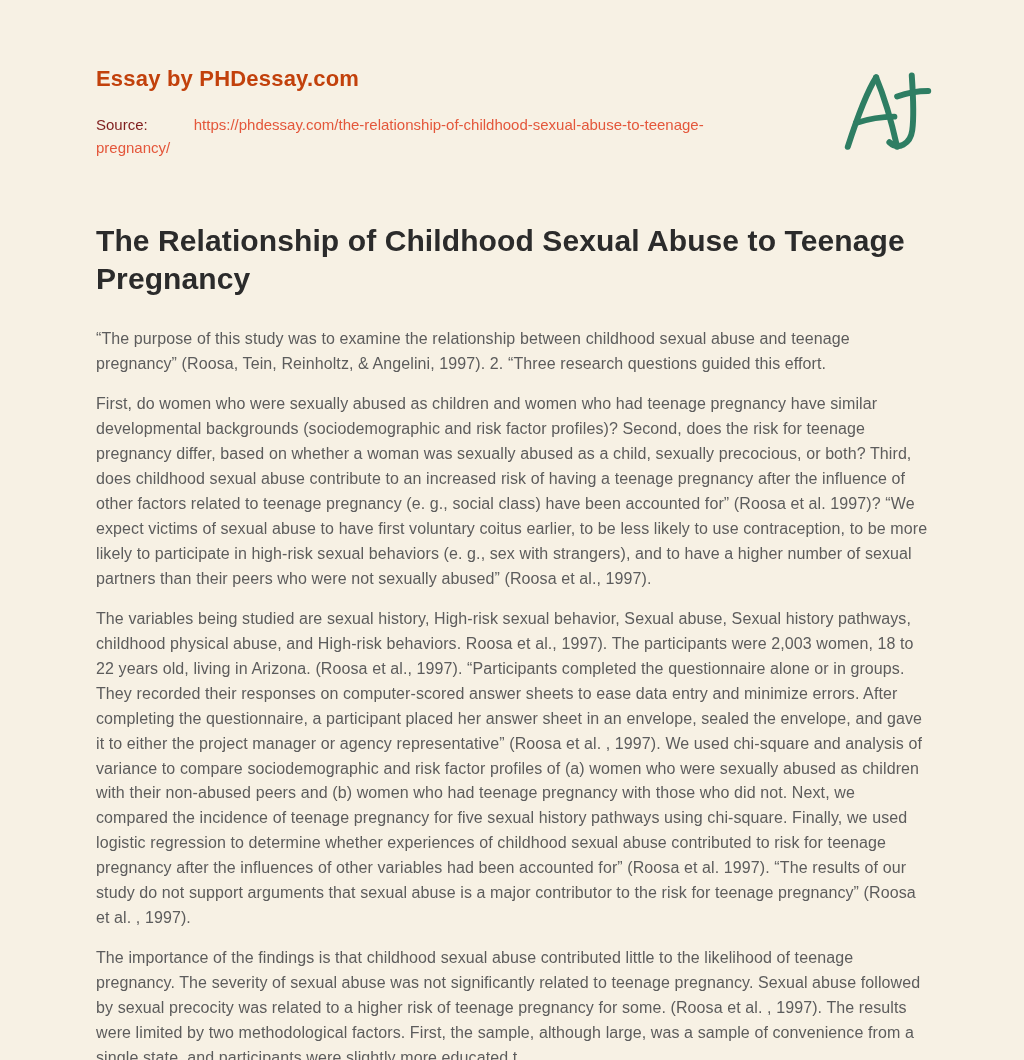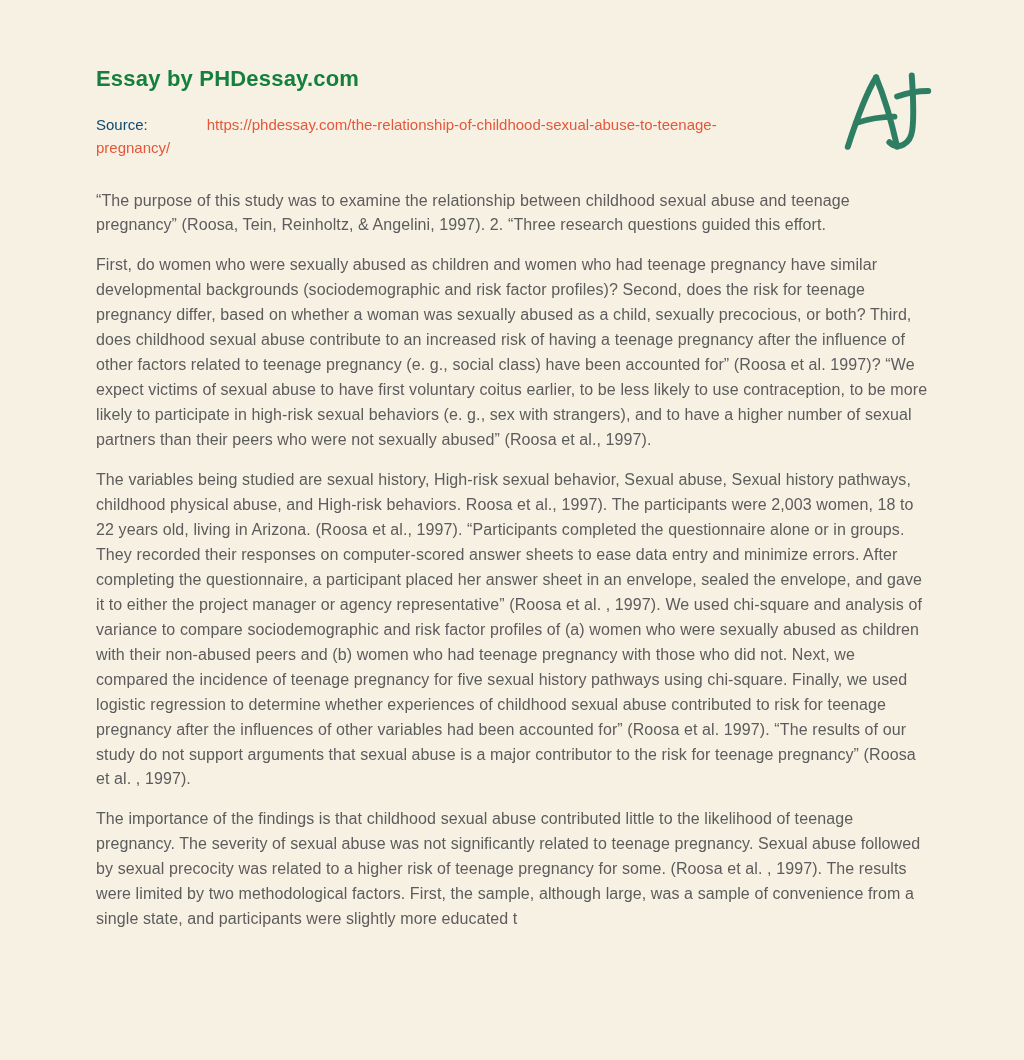--- a/index.html
+++ b/index.html
@@ -15,34 +15,34 @@
   }
   .page {
     position: relative;
     width: 1024px;
     height: 1060px;
     padding: 66px 96px 0 96px;
   }
   .brand-header {
     font-size: 22px;
     font-weight: 700;
-    color: #15803d;
+    color: #c2410c;
     letter-spacing: 0.2px;
   }
   .source-line {
     margin-top: 21px;
     font-size: 15px;
     line-height: 1.55;
     max-width: 665px;
     overflow-wrap: break-word;
     word-break: break-word;
   }
   .source-label {
-    color: #0c4a6e;
-    margin-right: 19px;
+    color: #7f1d1d;
+    margin-right: 6px;
   }
   .source-url {
     color: #e4573b;
     text-decoration: none;
     cursor: pointer;
     padding-left: 40px;
   }
   .logo {
     position: absolute;
     top: 70px;
@@ -85,20 +85,21 @@
   <div class="logo">
     <svg viewBox="0 0 100 105" width="92" height="96" fill="none" stroke="#2e7e63" stroke-width="6.5" stroke-linecap="round" stroke-linejoin="round">
       <path d="M6 84 C 17 50, 28 22, 37 8"></path>
       <path d="M37 8 C 45 27, 54 57, 60 84"></path>
       <path d="M15 58 C 30 53, 44 51, 57 51"></path>
       <path d="M76 6 C 77.5 28, 78.5 52, 76.5 66 C 74.5 81, 61 88, 51.5 79"></path>
       <path d="M60 29 C 71 25, 84 23, 94 23"></path>
     </svg>
   </div>
 
+  <h1 class="essay-title">The Relationship of Childhood Sexual Abuse to Teenage Pregnancy</h1>
 
   <div class="essay-body">
     <p>“The purpose of this study was to examine the relationship between childhood sexual abuse and teenage pregnancy” (Roosa, Tein, Reinholtz, &amp; Angelini, 1997). 2. “Three research questions guided this effort.</p>
     <p>First, do women who were sexually abused as children and women who had teenage pregnancy have similar developmental backgrounds (sociodemographic and risk factor profiles)? Second, does the risk for teenage pregnancy differ, based on whether a woman was sexually abused as a child, sexually precocious, or both? Third, does childhood sexual abuse contribute to an increased risk of having a teenage pregnancy after the influence of other factors related to teenage pregnancy (e. g., social class) have been accounted for” (Roosa et al. 1997)? “We expect victims of sexual abuse to have first voluntary coitus earlier, to be less likely to use contraception, to be more likely to participate in high-risk sexual behaviors (e. g., sex with strangers), and to have a higher number of sexual partners than their peers who were not sexually abused” (Roosa et al., 1997).</p>
     <p>The variables being studied are sexual history, High-risk sexual behavior, Sexual abuse, Sexual history pathways, childhood physical abuse, and High-risk behaviors. Roosa et al., 1997). The participants were 2,003 women, 18 to 22 years old, living in Arizona. (Roosa et al., 1997). “Participants completed the questionnaire alone or in groups. They recorded their responses on computer-scored answer sheets to ease data entry and minimize errors. After completing the questionnaire, a participant placed her answer sheet in an envelope, sealed the envelope, and gave it to either the project manager or agency representative” (Roosa et al. , 1997). We used chi-square and analysis of variance to compare sociodemographic and risk factor profiles of (a) women who were sexually abused as children with their non-abused peers and (b) women who had teenage pregnancy with those who did not. Next, we compared the incidence of teenage pregnancy for five sexual history pathways using chi-square. Finally, we used logistic regression to determine whether experiences of childhood sexual abuse contributed to risk for teenage pregnancy after the influences of other variables had been accounted for” (Roosa et al. 1997). “The results of our study do not support arguments that sexual abuse is a major contributor to the risk for teenage pregnancy” (Roosa et al. , 1997).</p>
     <p>The importance of the findings is that childhood sexual abuse contributed little to the likelihood of teenage pregnancy. The severity of sexual abuse was not significantly related to teenage pregnancy. Sexual abuse followed by sexual precocity was related to a higher risk of teenage pregnancy for some. (Roosa et al. , 1997). The results were limited by two methodological factors. First, the sample, although large, was a sample of convenience from a single state, and participants were slightly more educated t</p>
   </div>
 
 </div>
 

